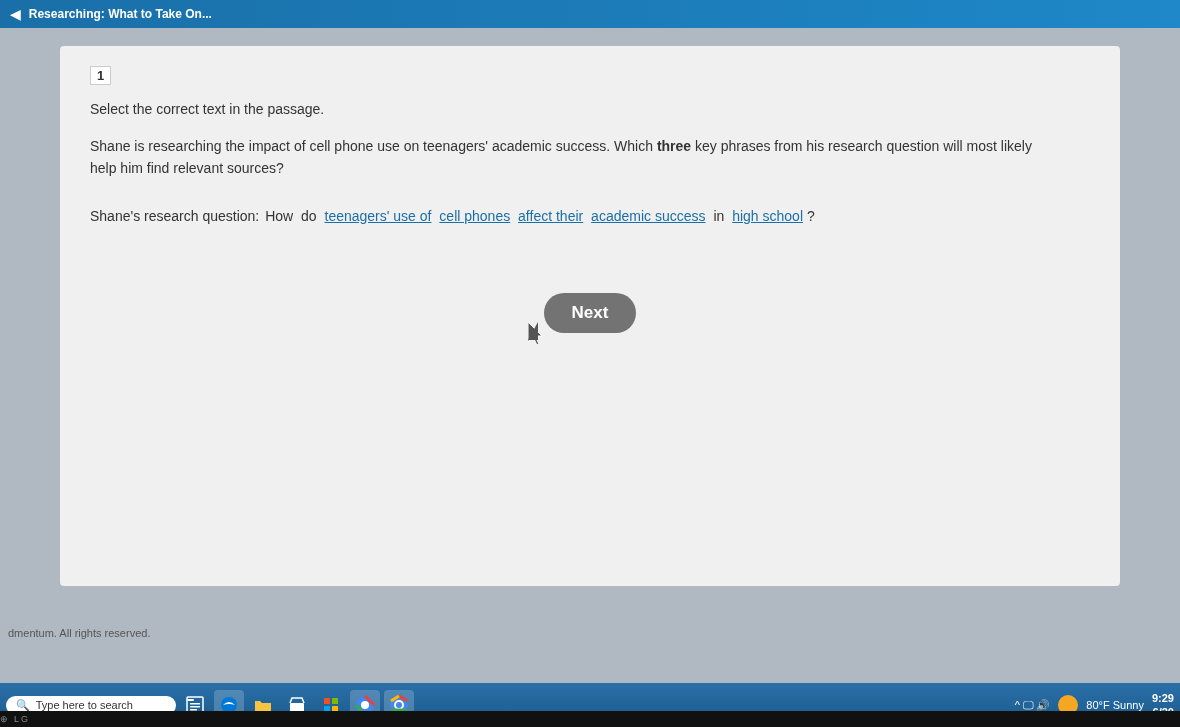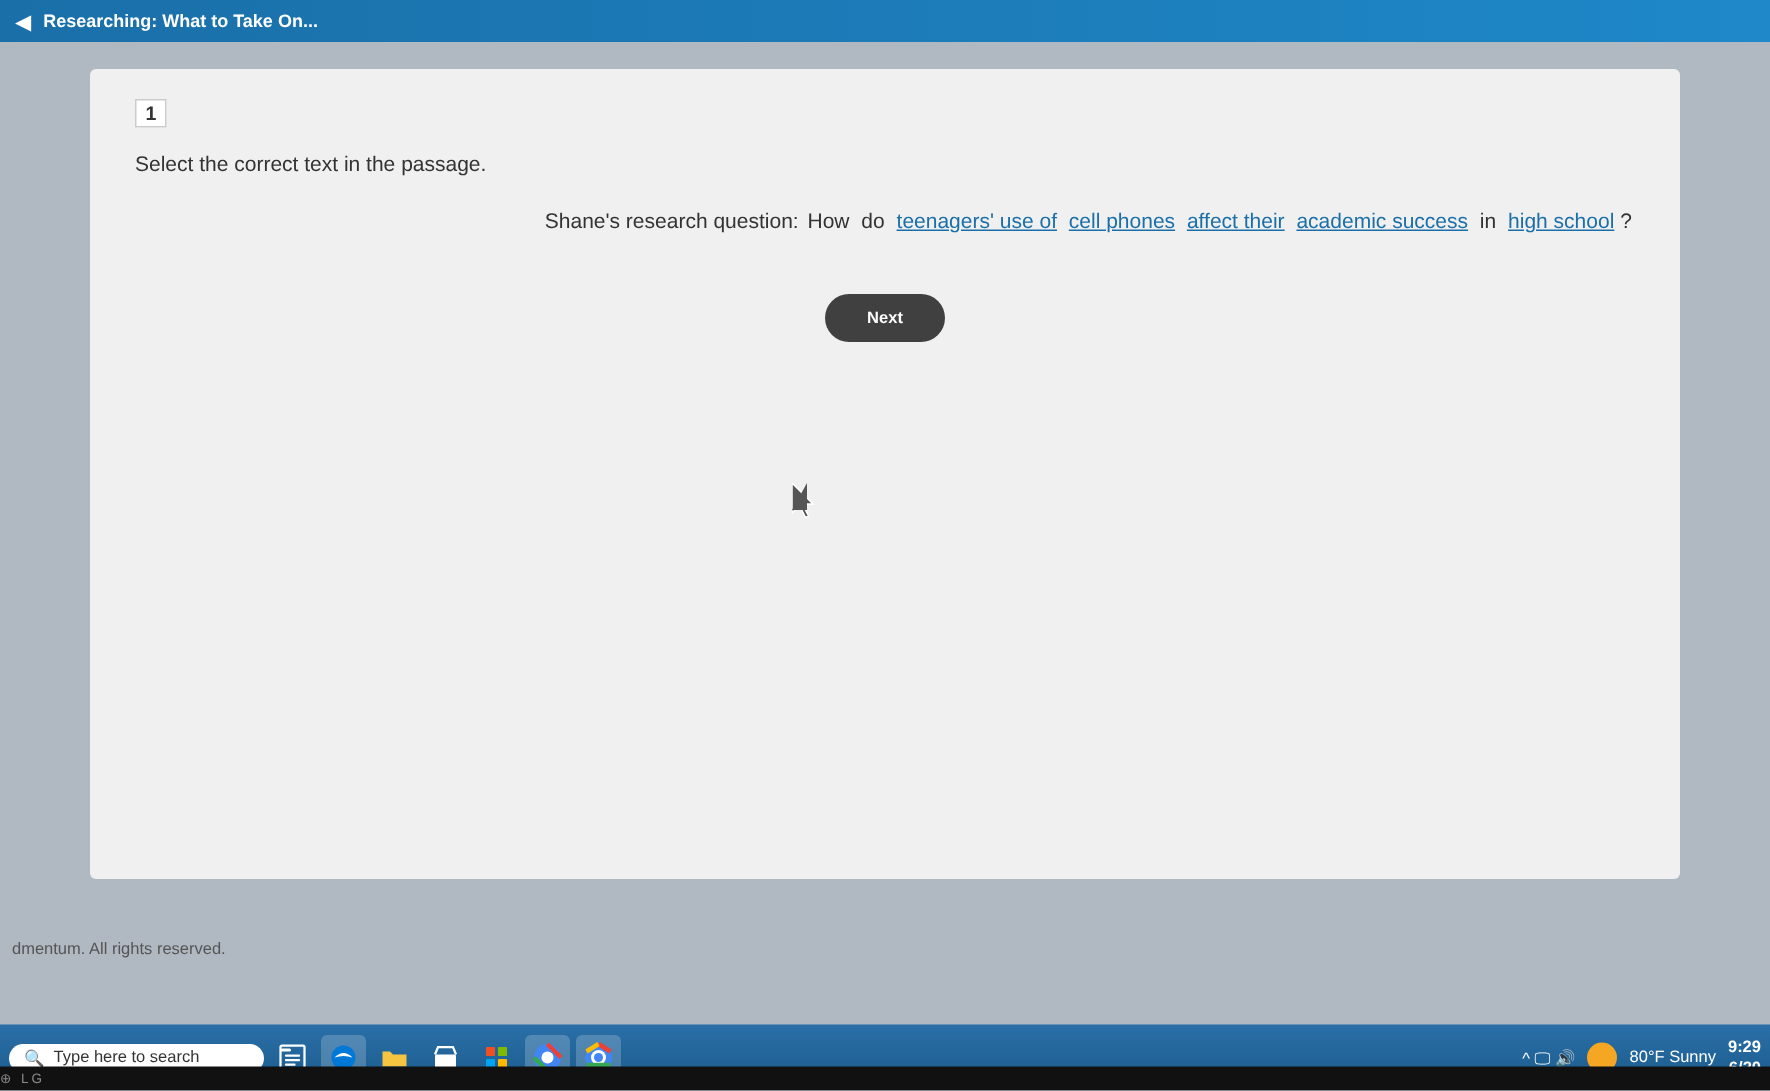--- a/index.html
+++ b/index.html
@@ -70,21 +70,20 @@
 
     .body-text strong {
       font-weight: bold;
     }
 
     .research-question-line {
       font-size: 14px;
       color: #333;
       margin-bottom: 36px;
       line-height: 1.8;
-      text-align: right;
     }
 
     .research-question-label {
       color: #333;
       font-weight: normal;
     }
 
     .clickable-phrase {
       color: #1a6fa8;
       cursor: pointer;
@@ -110,28 +109,29 @@
       color: white;
       border: none;
       border-radius: 20px;
       padding: 10px 28px;
       font-size: 15px;
       font-weight: bold;
       cursor: pointer;
     }
 
     .btn-next {
-      background: #404040;
+      background: #737373;
       color: white;
       border: none;
       border-radius: 20px;
       padding: 10px 28px;
-      font-size: 11px;
+      font-size: 17px;
       font-weight: bold;
       cursor: pointer;
+      margin-top: 28px;
     }
 
     
     .footer-text {
       position: absolute;
       bottom: 88px;
       left: 0;
       padding-left: 8px;
       font-size: 11px;
       color: #555;
@@ -230,20 +230,24 @@
 <div class="top-bar">
   <span class="top-bar-arrow">◀</span>
   <span class="top-bar-title">Researching: What to Take On...</span>
 </div>
 
 <div class="main-content">
   <div class="question-number">1</div>
 
   <div class="instruction-text">Select the correct text in the passage.</div>
 
+  <div class="body-text">
+    <span>Shane is researching the impact of cell phone use on teenagers' academic success. Which <strong>three</strong> key phrases from his research question will most likely</span><br>
+    <span>help him find relevant sources?</span>
+  </div>
 
   <div class="research-question-line">
     <span class="research-question-label">Shane's research question: </span>
     <span class="normal-word">How</span>
     <span class="normal-word">do</span>
     <span class="clickable-phrase">teenagers' use of</span>
     <span class="clickable-phrase">cell phones</span>
     <span class="clickable-phrase">affect their</span>
     <span class="clickable-phrase">academic success</span>
     <span class="normal-word">in</span>

